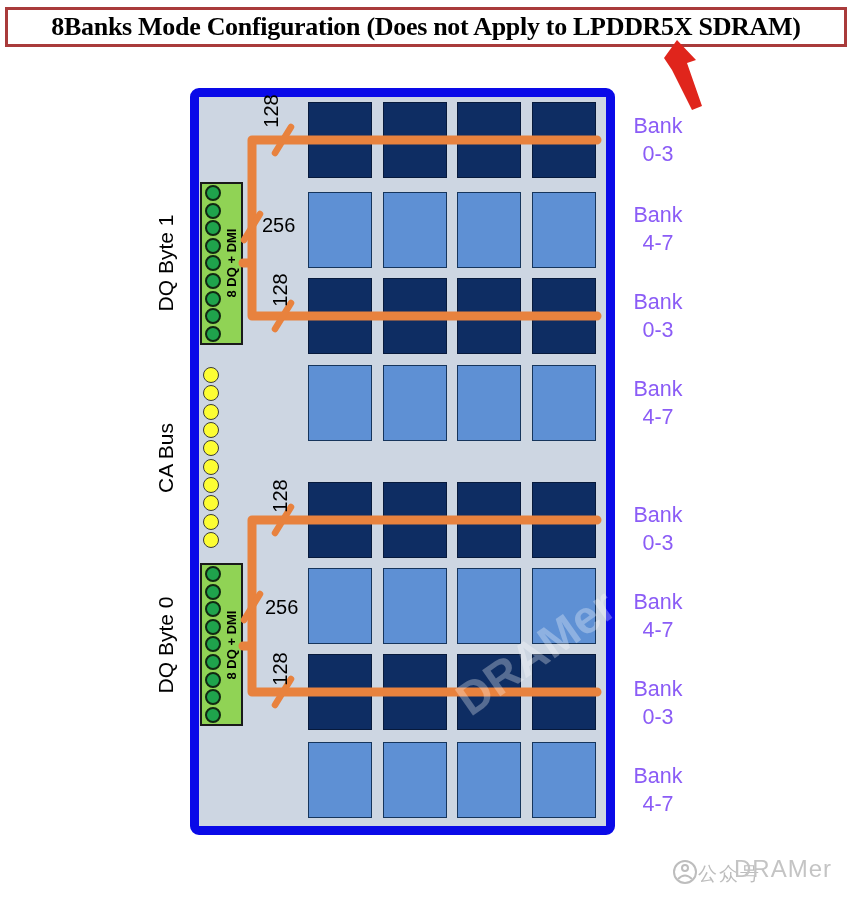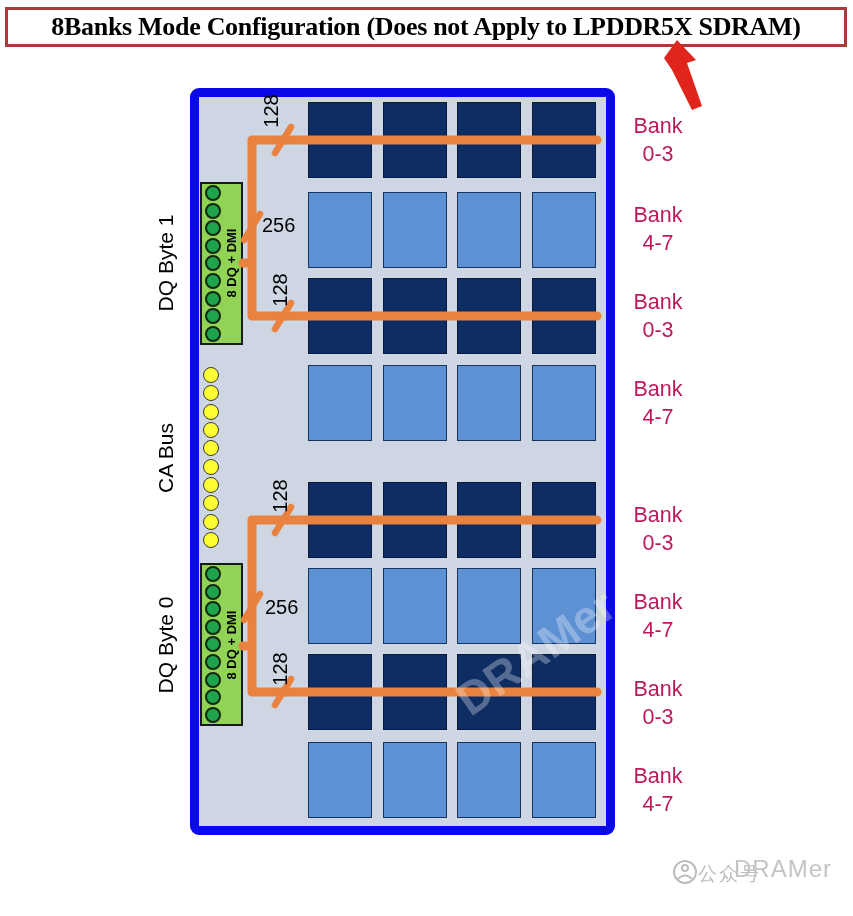--- a/index.html
+++ b/index.html
@@ -24,21 +24,21 @@
     background:var(--ca-pin);border:1.5px solid #3a3a3a;}
 
   .vlabel{position:absolute;white-space:nowrap;transform:translate(-50%,-50%) rotate(-90deg);
     font-size:21px;color:#000;}
   .connector-label{position:absolute;white-space:nowrap;transform:translate(-50%,-50%) rotate(-90deg);
     font-size:13px;font-weight:600;color:#000;}
 
   .bus-label{position:absolute;font-size:20px;color:#000;white-space:nowrap;}
   .bus-label.rot{transform:translate(-50%,-50%) rotate(-90deg);}
 
-  .bank-label{position:absolute;left:616px;width:84px;text-align:center;font-size:21.5px;line-height:28px;color:#be185d;}
+  .bank-label{position:absolute;left:616px;width:84px;text-align:center;font-size:21.5px;line-height:28px;color:#8b5cf6;}
 
   svg.overlay{position:absolute;left:0;top:0;pointer-events:none;}
   .bus{stroke:var(--bus-orange);stroke-width:9;fill:none;stroke-linecap:round;stroke-linejoin:round;}
   .slash{stroke:var(--bus-orange);stroke-width:6.5;stroke-linecap:round;}
   #arrow{fill:var(--arrow-red);}
   .wm-icon-stroke{stroke:var(--watermark-gray);fill:none;stroke-width:2;}
 
   #wm-cn{position:absolute;left:698px;top:861px;font-size:19px;letter-spacing:2px;color:var(--watermark-gray);}
   #wm-en{position:absolute;left:734px;top:855px;font-size:24px;color:#c4c4c4;letter-spacing:1px;}
   #wm-ghost{position:absolute;left:445px;top:625px;font-size:46px;font-weight:bold;

